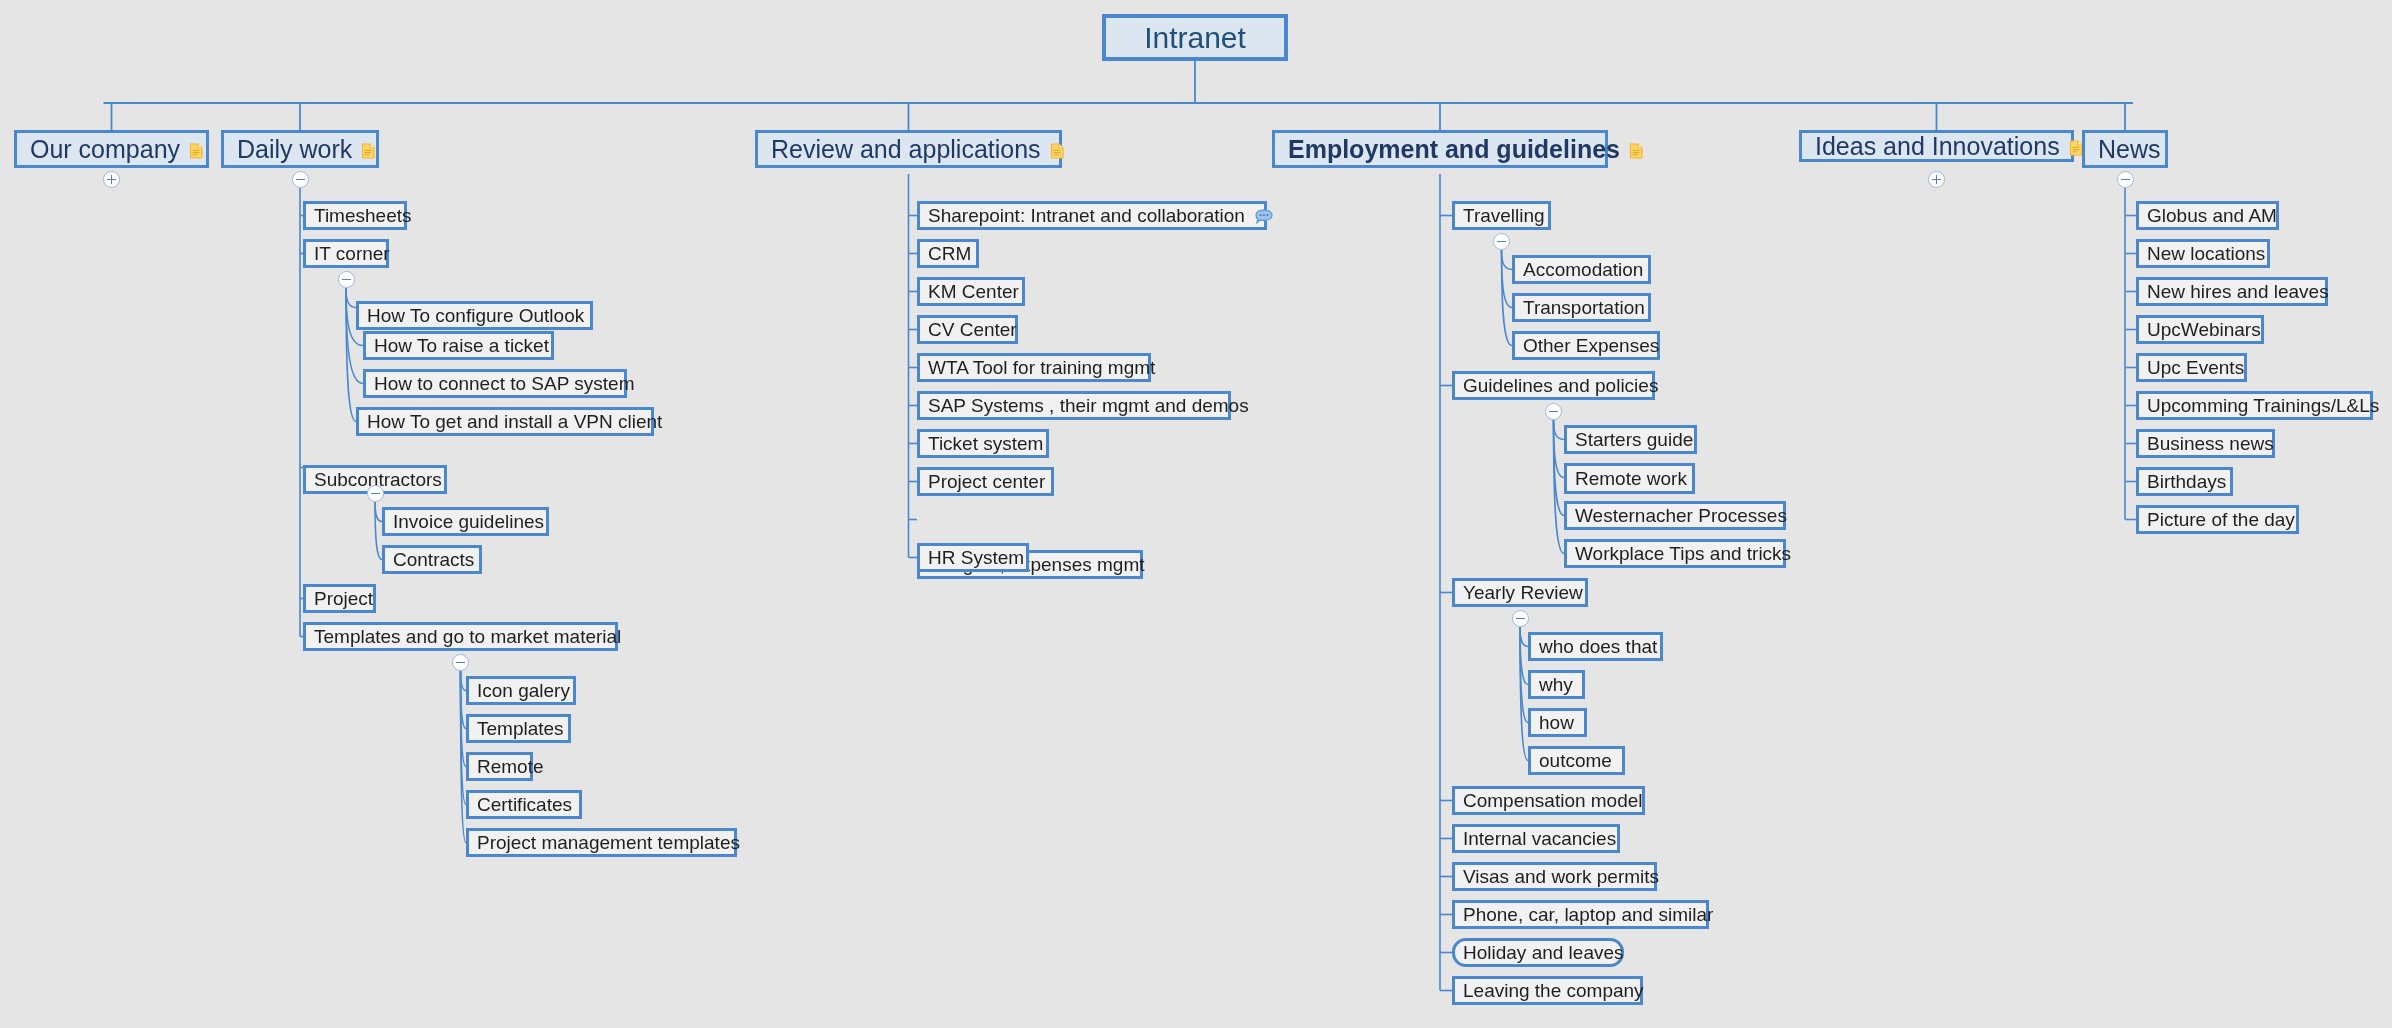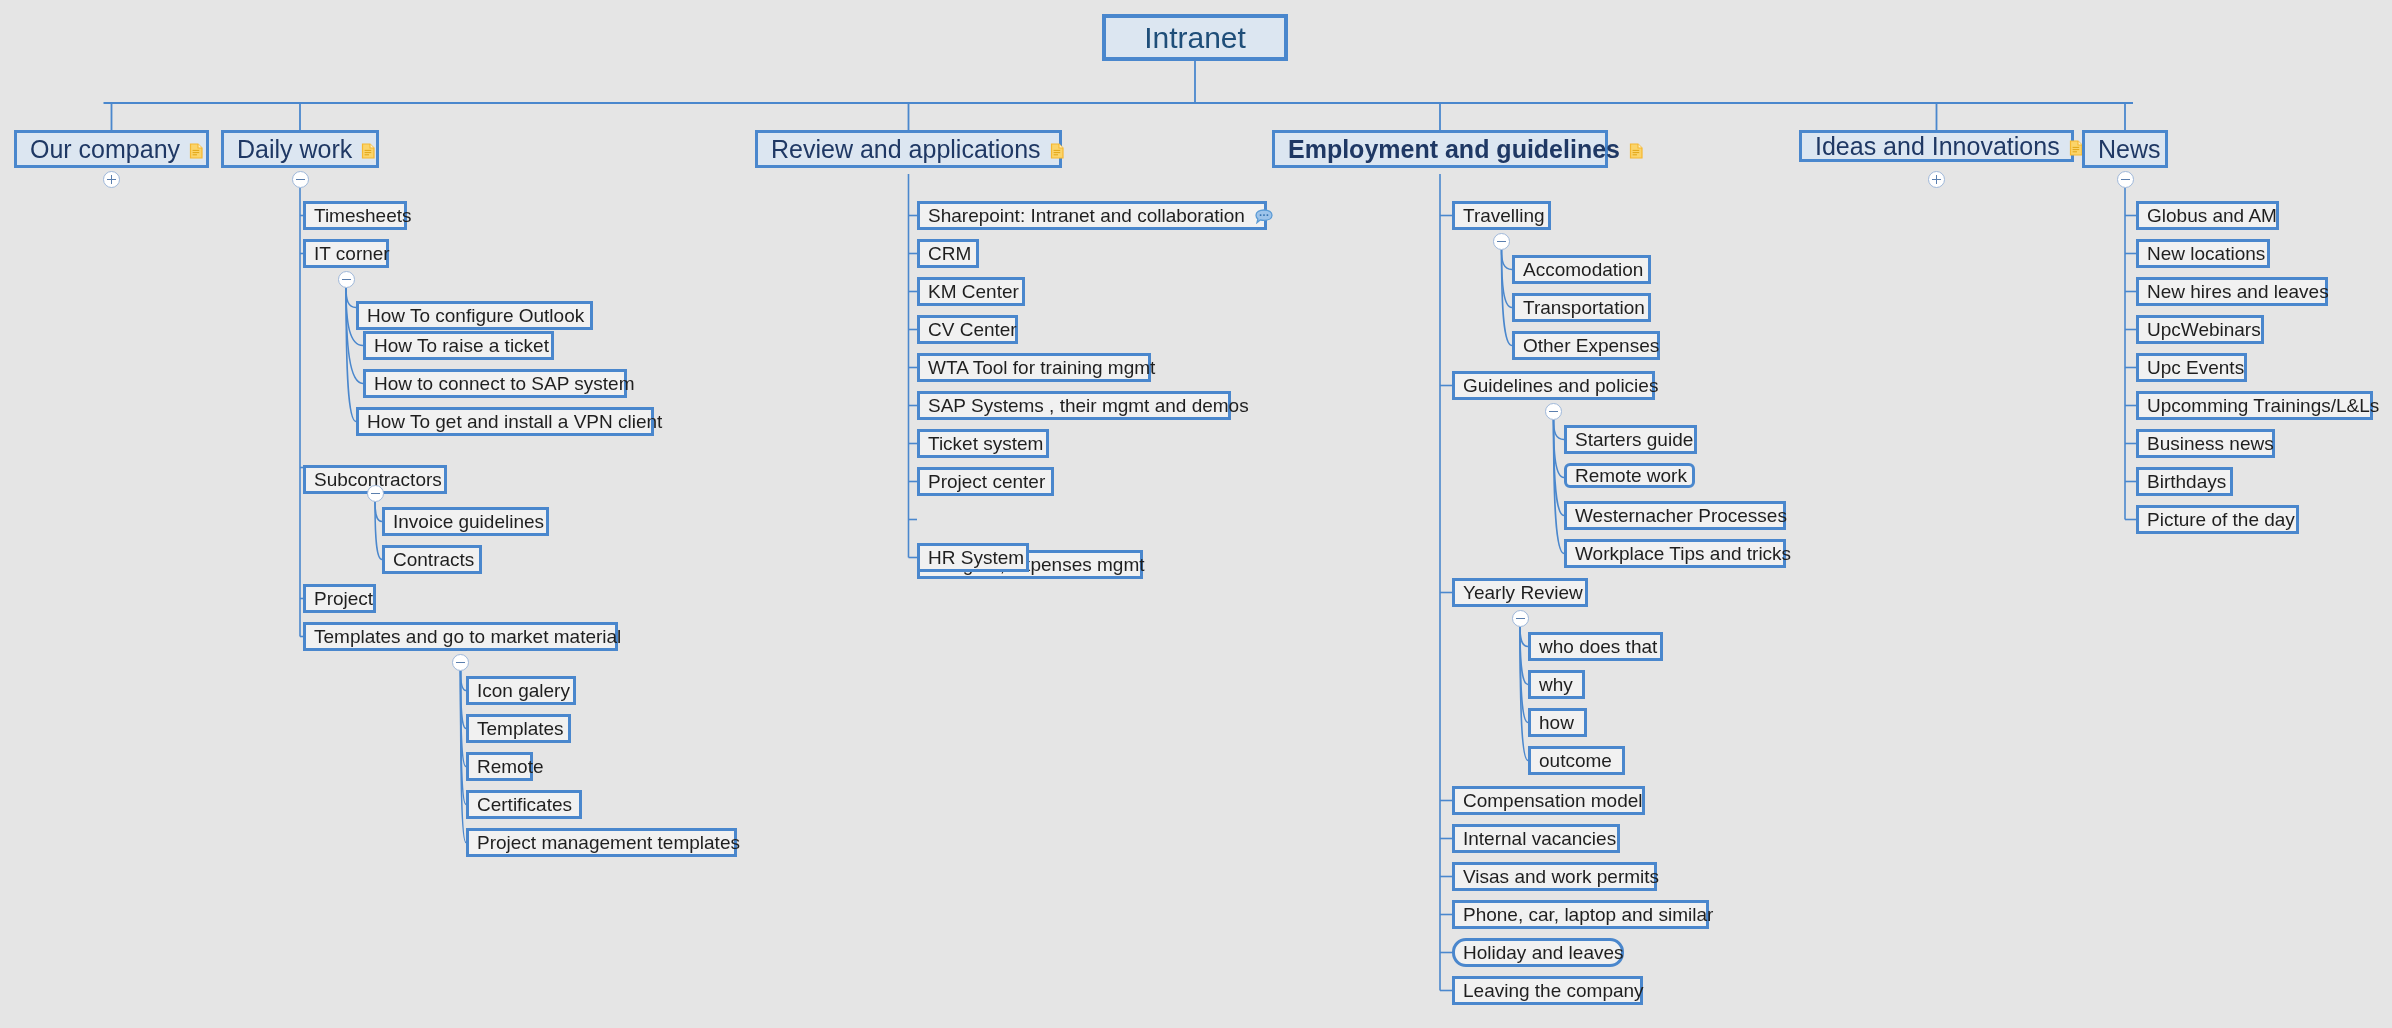--- a/index.html
+++ b/index.html
@@ -314,21 +314,21 @@
       <div class="node lvl4" style="left: 1512px; top: 331px; width: 148px; height: 29px;">
         <span class="label">Other Expenses</span>
       </div>
       <div class="node lvl3" style="left: 1452px; top: 371px; width: 203px; height: 29px;">
         <span class="label">Guidelines and policies</span>
       </div>
       <div class="toggle" style="left: 1545px; top: 403px;"></div>
       <div class="node lvl4" style="left: 1564px; top: 425px; width: 133px; height: 29px;">
         <span class="label">Starters guide</span>
       </div>
-      <div class="node lvl4" style="left: 1564px; top: 463px; width: 131px; height: 25px; border-radius: 6px;">
+      <div class="node lvl4" style="left: 1564px; top: 463px; width: 131px; height: 31px;">
         <span class="label">Remote work</span>
       </div>
       <div class="node lvl4" style="left: 1564px; top: 501px; width: 222px; height: 29px;">
         <span class="label">Westernacher Processes</span>
       </div>
       <div class="node lvl4" style="left: 1564px; top: 539px; width: 222px; height: 29px;">
         <span class="label">Workplace Tips and tricks</span>
       </div>
       <div class="node lvl3" style="left: 1452px; top: 578px; width: 136px; height: 29px;">
         <span class="label">Yearly Review</span>

